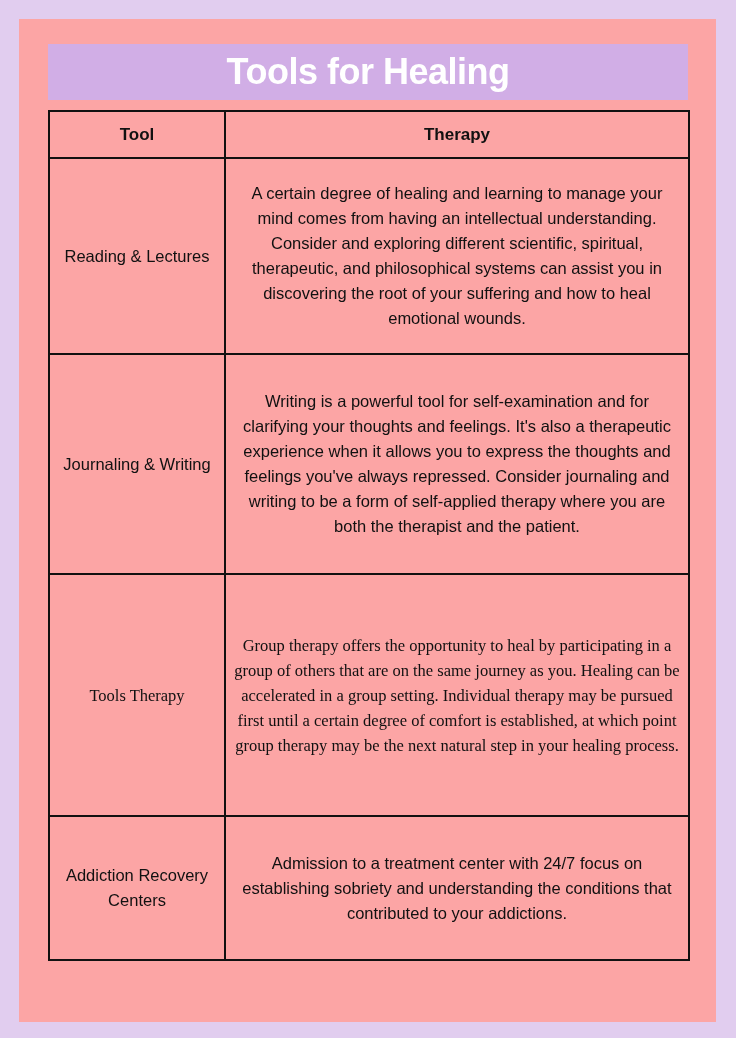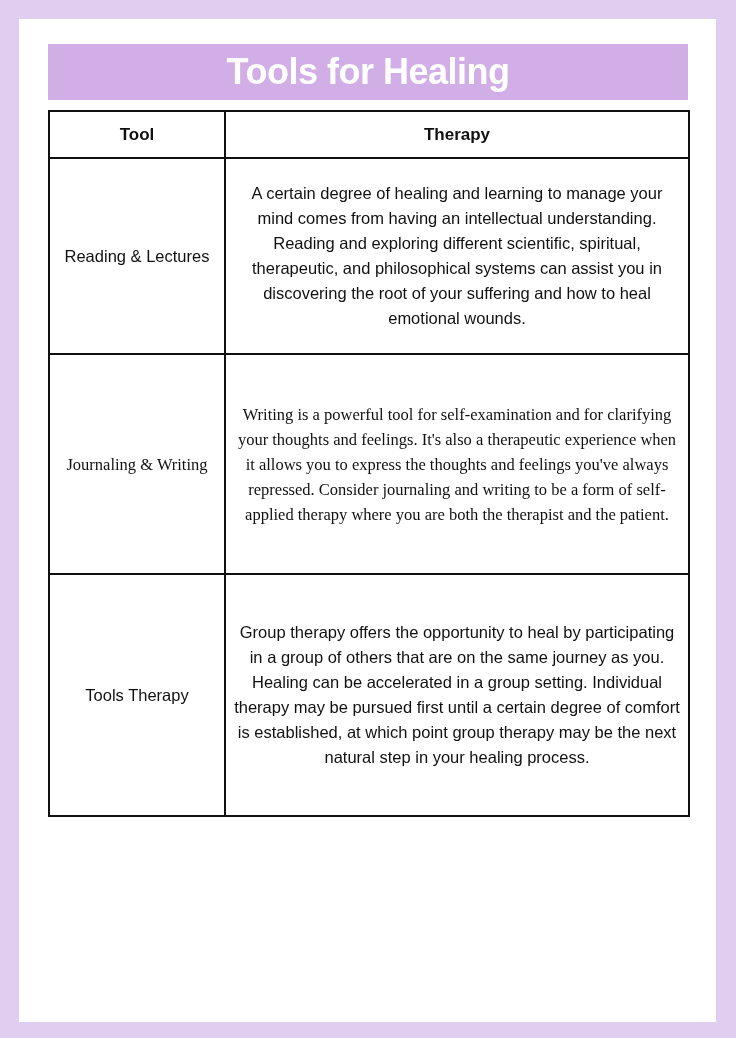--- a/index.html
+++ b/index.html
@@ -6,21 +6,21 @@
   body {
     width: 736px; height: 1038px;
     background: #e1cdef;
     position: relative;
     font-family: "Liberation Sans", "DejaVu Sans", sans-serif;
     overflow: hidden;
   }
   .page {
     position: absolute; left: 19px; top: 19px;
     width: 697px; height: 1003px;
-    background: #ffffff;
+    background: #fca5a5;
   }
   .title-bar {
     position: absolute; left: 29px; top: 25px;
     width: 640px; height: 56px;
     background: #d1aee6;
     display: flex; align-items: center; justify-content: center;
   }
   .title-text {
     color: #ffffff; font-weight: bold; font-size: 36px; letter-spacing: -0.5px;
     font-family: "Liberation Sans", sans-serif;
@@ -37,22 +37,22 @@
     color: #111111;
     font-size: 16.5px; line-height: 25px;
     padding: 0 8px;
   }
   table.tools th {
     font-weight: bold; font-size: 17px; height: 45px;
   }
   col.c1 { width: 176px; }
   col.c2 { width: 464px; }
   .r1 td { height: 194px; }
-  .r2 td { height: 218px; font-family: Liberation Serif, serif; }
-  .r3 td { height: 240px; }
+  .r2 td { height: 218px; }
+  .r3 td { height: 240px; font-family: Liberation Serif, serif; }
   .r4 td { height: 142px; }
   td.comment { padding: 0 6px; }
 </style>
 </head>
 <body>
 
 <div class="page">
   <div class="title-bar">
     <span class="title-text">Tools for Healing</span>
   </div>
@@ -64,25 +64,29 @@
       </colgroup>
     <thead>
       <tr>
         <th>Tool</th>
         <th>Therapy</th>
       </tr>
     </thead>
     <tbody>
       <tr class="r1">
         <td>Reading &amp; Lectures</td>
-        <td class="comment">A certain degree of healing and learning to manage your mind comes from having an intellectual understanding. Reading and exploring different scientific, spiritual, therapeutic, and philosophical systems can assist you in discovering the root of your suffering and how to heal emotional wounds.</td>
+        <td class="comment">A certain degree of healing and learning to manage your mind comes from having an intellectual understanding. Consider and exploring different scientific, spiritual, therapeutic, and philosophical systems can assist you in discovering the root of your suffering and how to heal emotional wounds.</td>
       </tr>
       <tr class="r2">
         <td>Journaling &amp; Writing</td>
         <td class="comment">Writing is a powerful tool for self-examination and for clarifying your thoughts and feelings. It's also a therapeutic experience when it allows you to express the thoughts and feelings you've always repressed. Consider journaling and writing to be a form of self-applied therapy where you are both the therapist and the patient.</td>
       </tr>
       <tr class="r3">
         <td>Tools Therapy</td>
         <td class="comment">Group therapy offers the opportunity to heal by participating in a group of others that are on the same journey as you. Healing can be accelerated in a group setting. Individual therapy may be pursued first until a certain degree of comfort is established, at which point group therapy may be the next natural step in your healing process.</td>
       </tr>
+      <tr class="r4">
+        <td>Addiction Recovery Centers</td>
+        <td class="comment">Admission to a treatment center with 24/7 focus on establishing sobriety and understanding the conditions that contributed to your addictions.</td>
+      </tr>
     </tbody>
   </table>
 </div>
 
 </body></html>

